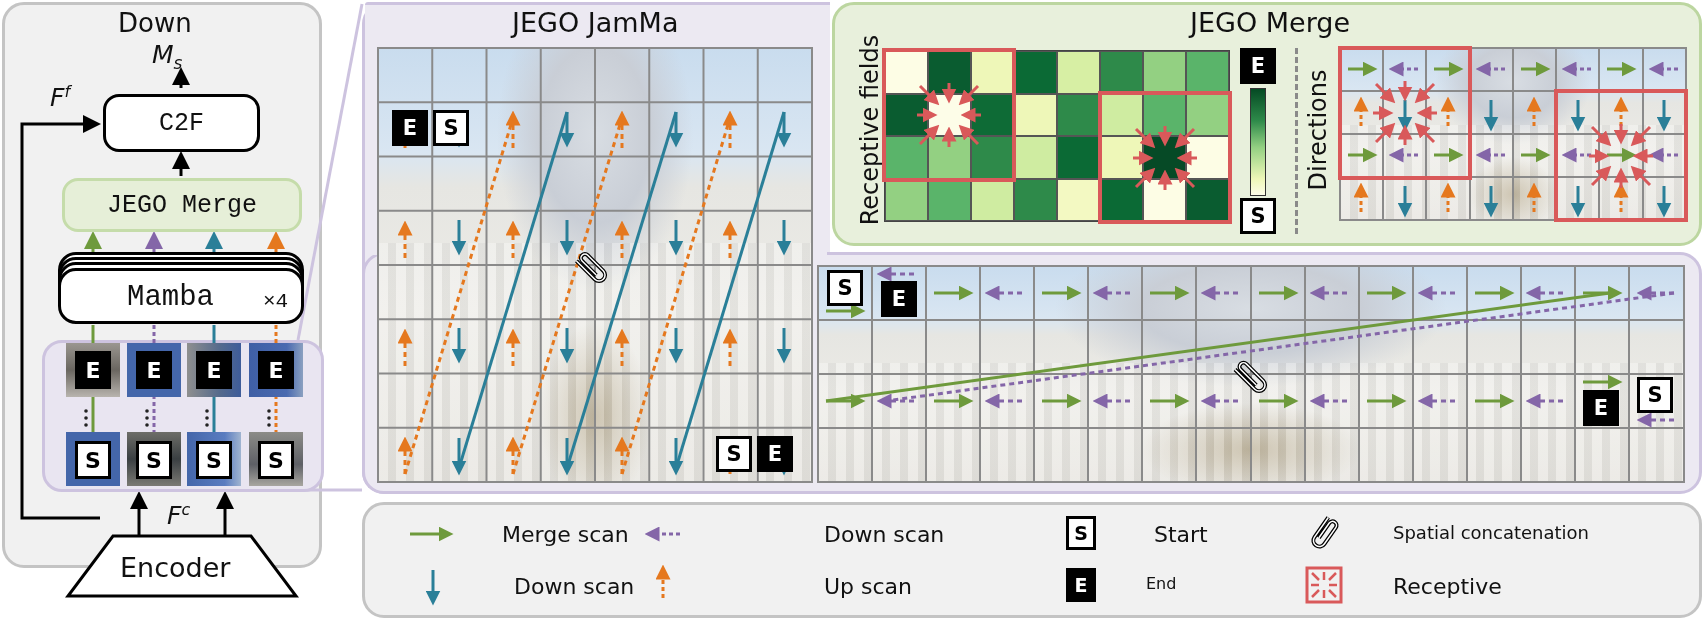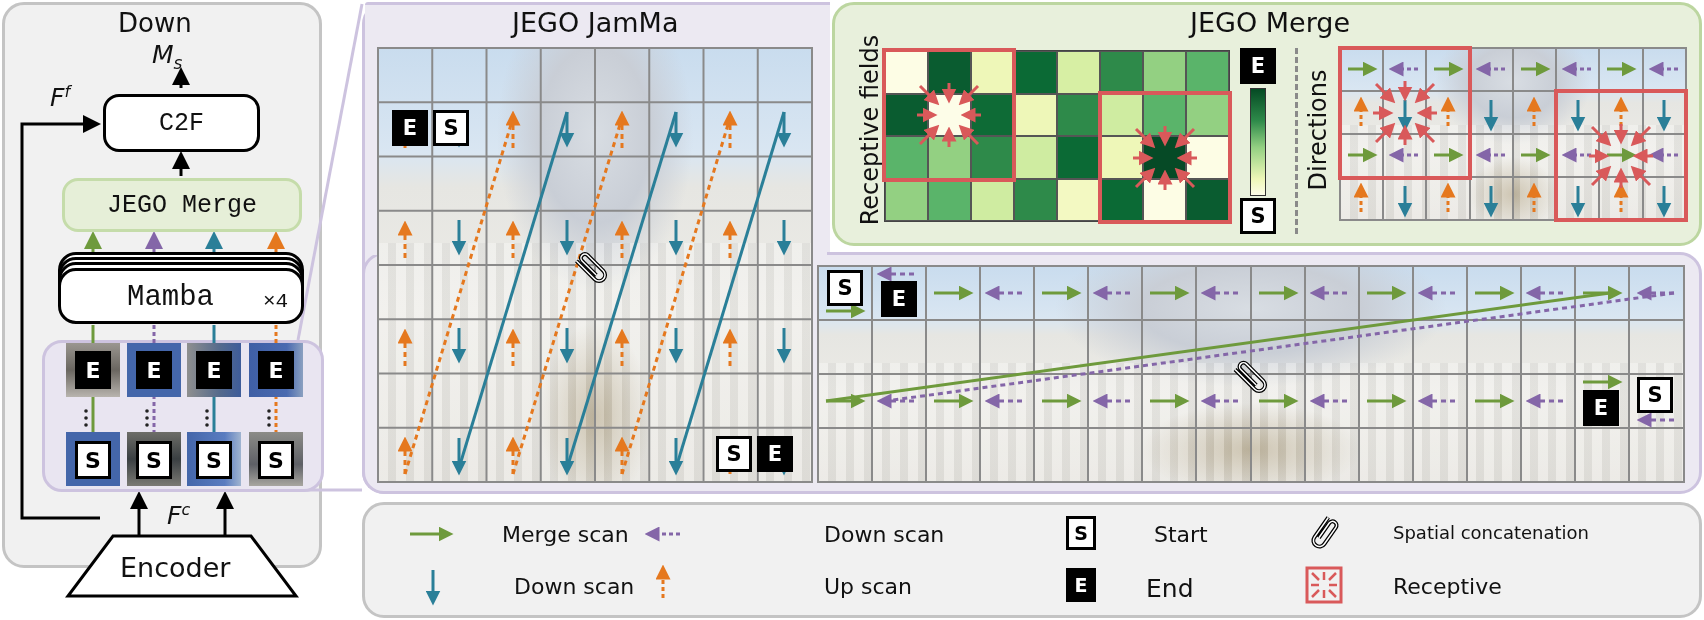--- a/index.html
+++ b/index.html
@@ -546,14 +546,14 @@
 
 <div class="tok tok-s" style="left:1066px;top:516px;width:30px;height:34px;font-size:19px;">S</div>
 <div class="tok tok-e" style="left:1066px;top:568px;width:30px;height:34px;font-size:19px;">E</div>
 
 <div class="txt" style="left:502px;top:524px;font-size:22px;">Merge scan</div>
 <div class="txt" style="left:824px;top:524px;font-size:22px;">Down scan</div>
 <div class="txt" style="left:1154px;top:524px;font-size:22px;">Start</div>
 <div class="txt" style="left:1393px;top:524px;font-size:18px;text-align:center;">Spatial concatenation</div>
 <div class="txt" style="left:514px;top:576px;font-size:22px;">Down scan</div>
 <div class="txt" style="left:824px;top:576px;font-size:22px;">Up scan</div>
-<div class="txt" style="left:1146px;top:576px;font-size:25px;">End</div>
+<div class="txt" style="left:1146px;top:576px;font-size:16px;">End</div>
 <div class="txt" style="left:1393px;top:576px;font-size:22px;">Receptive</div>
 
 </body></html>

